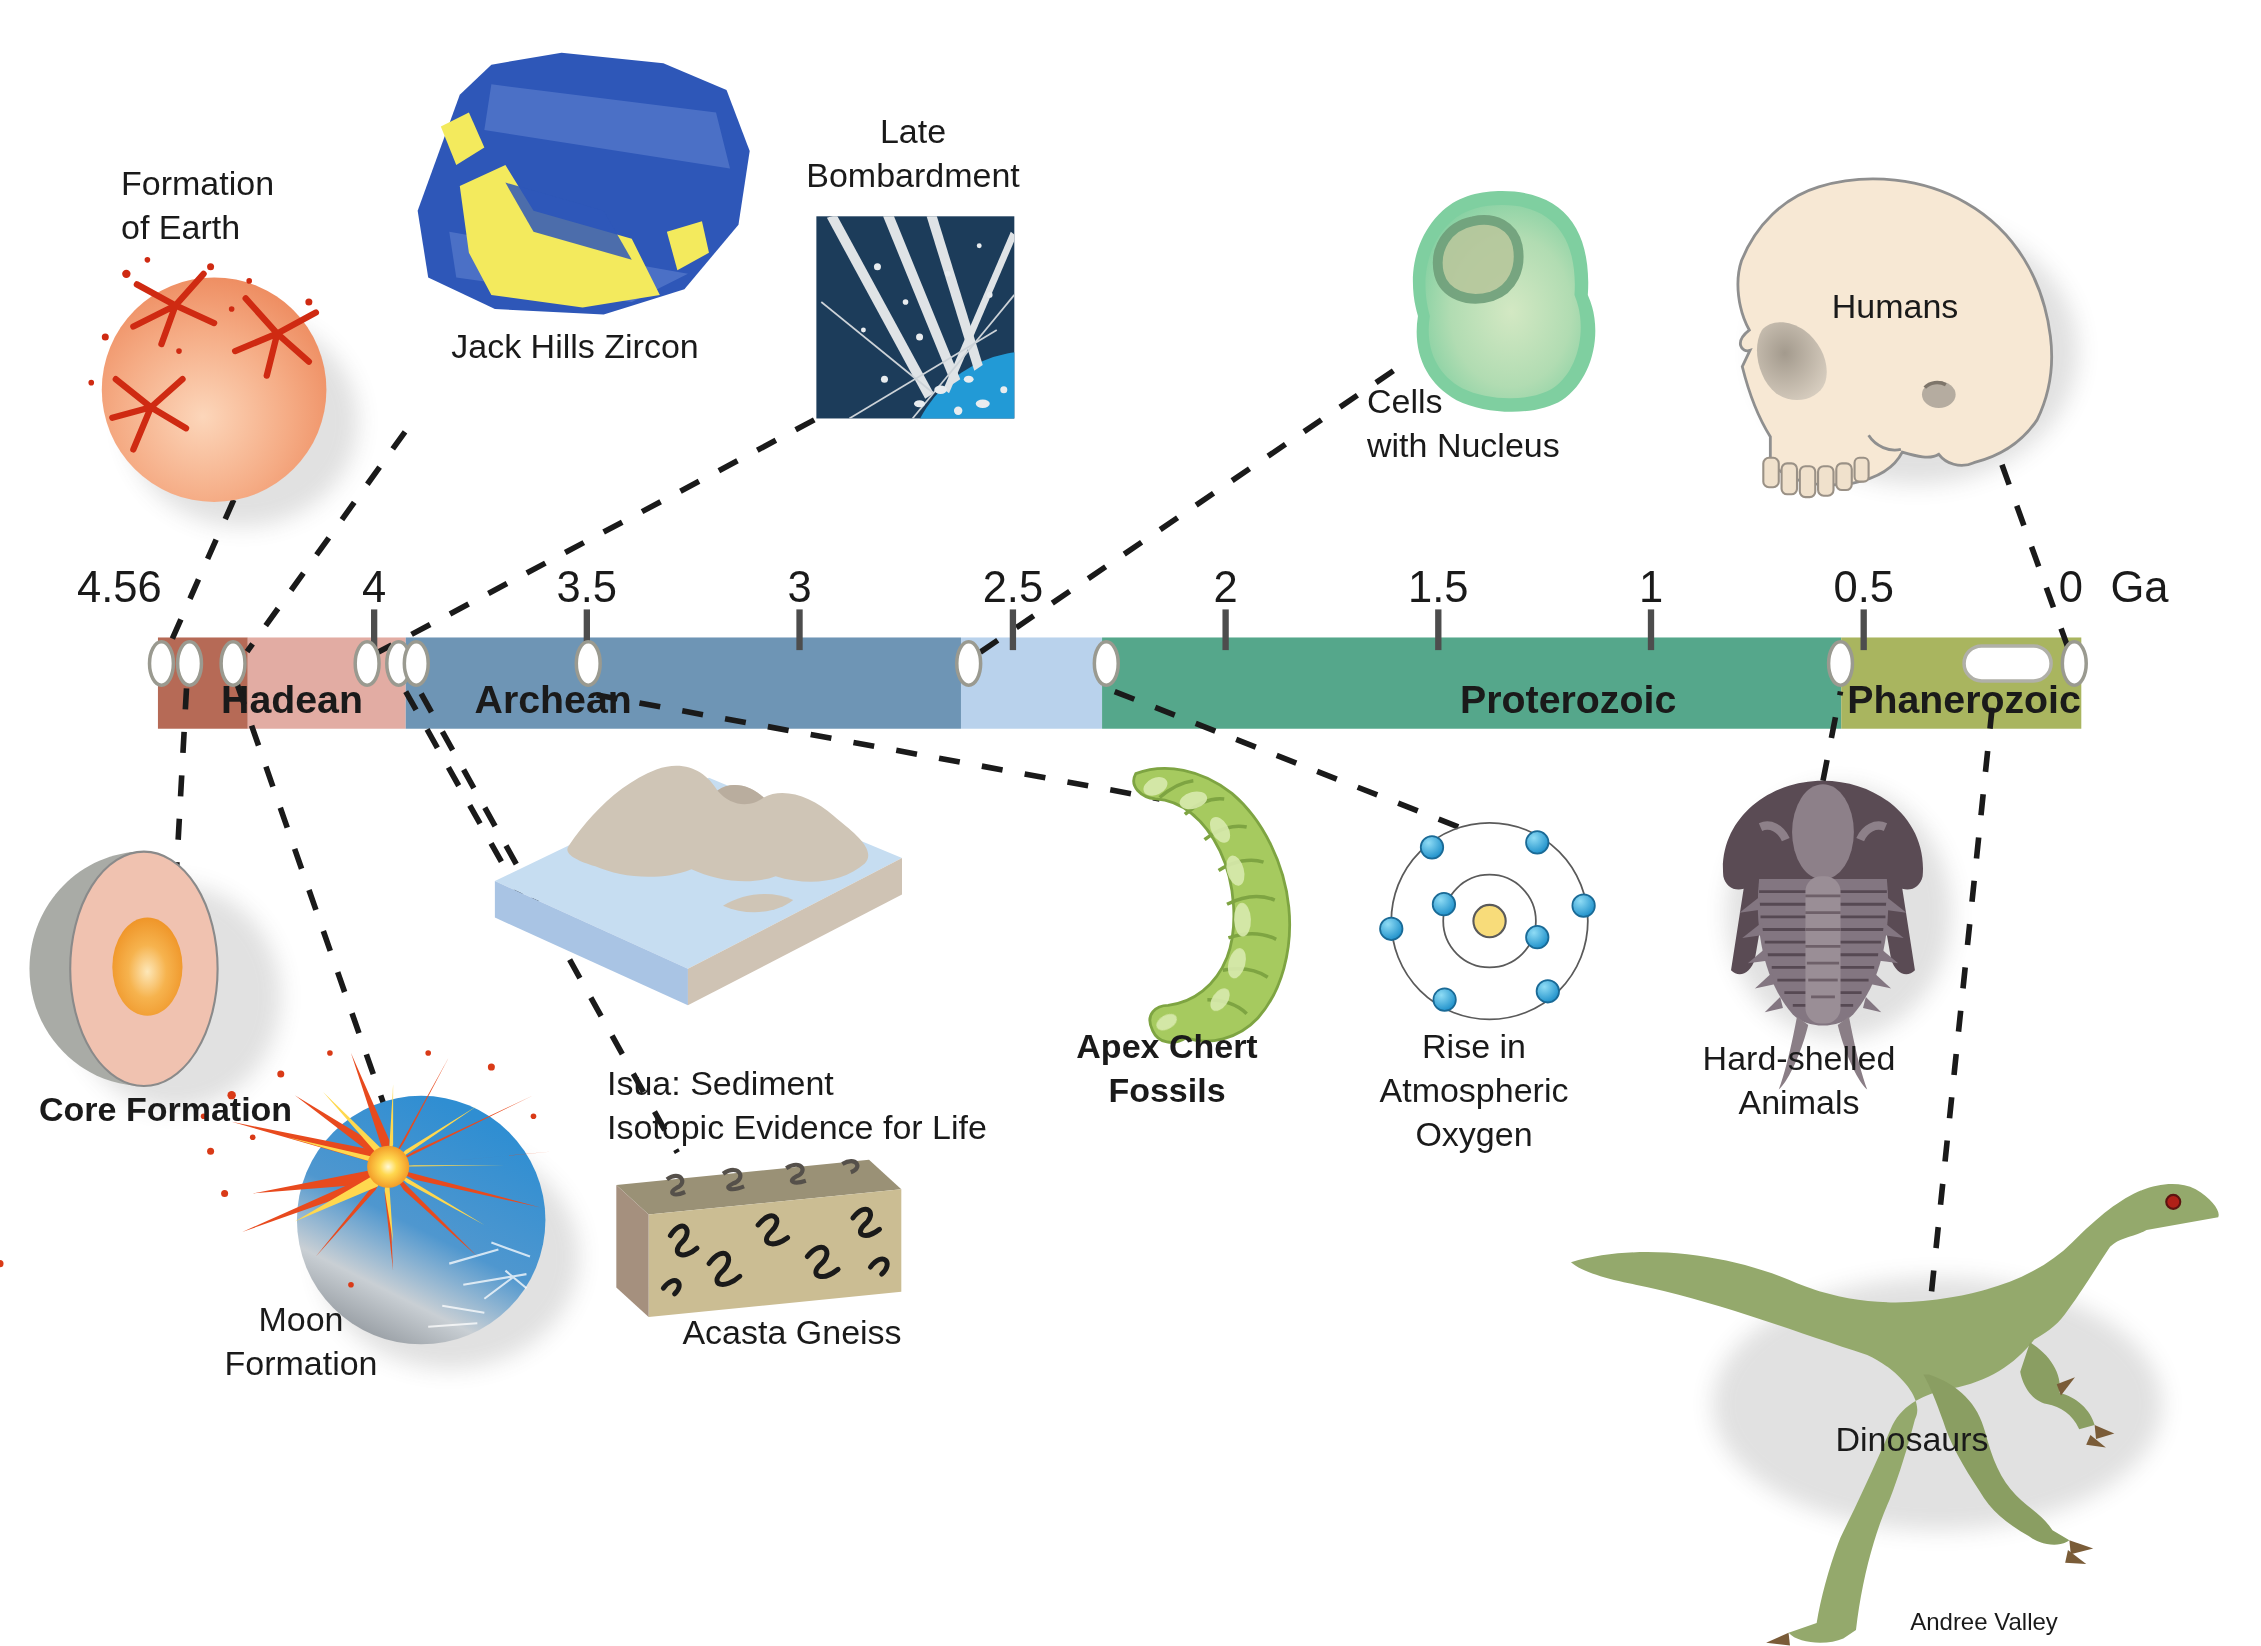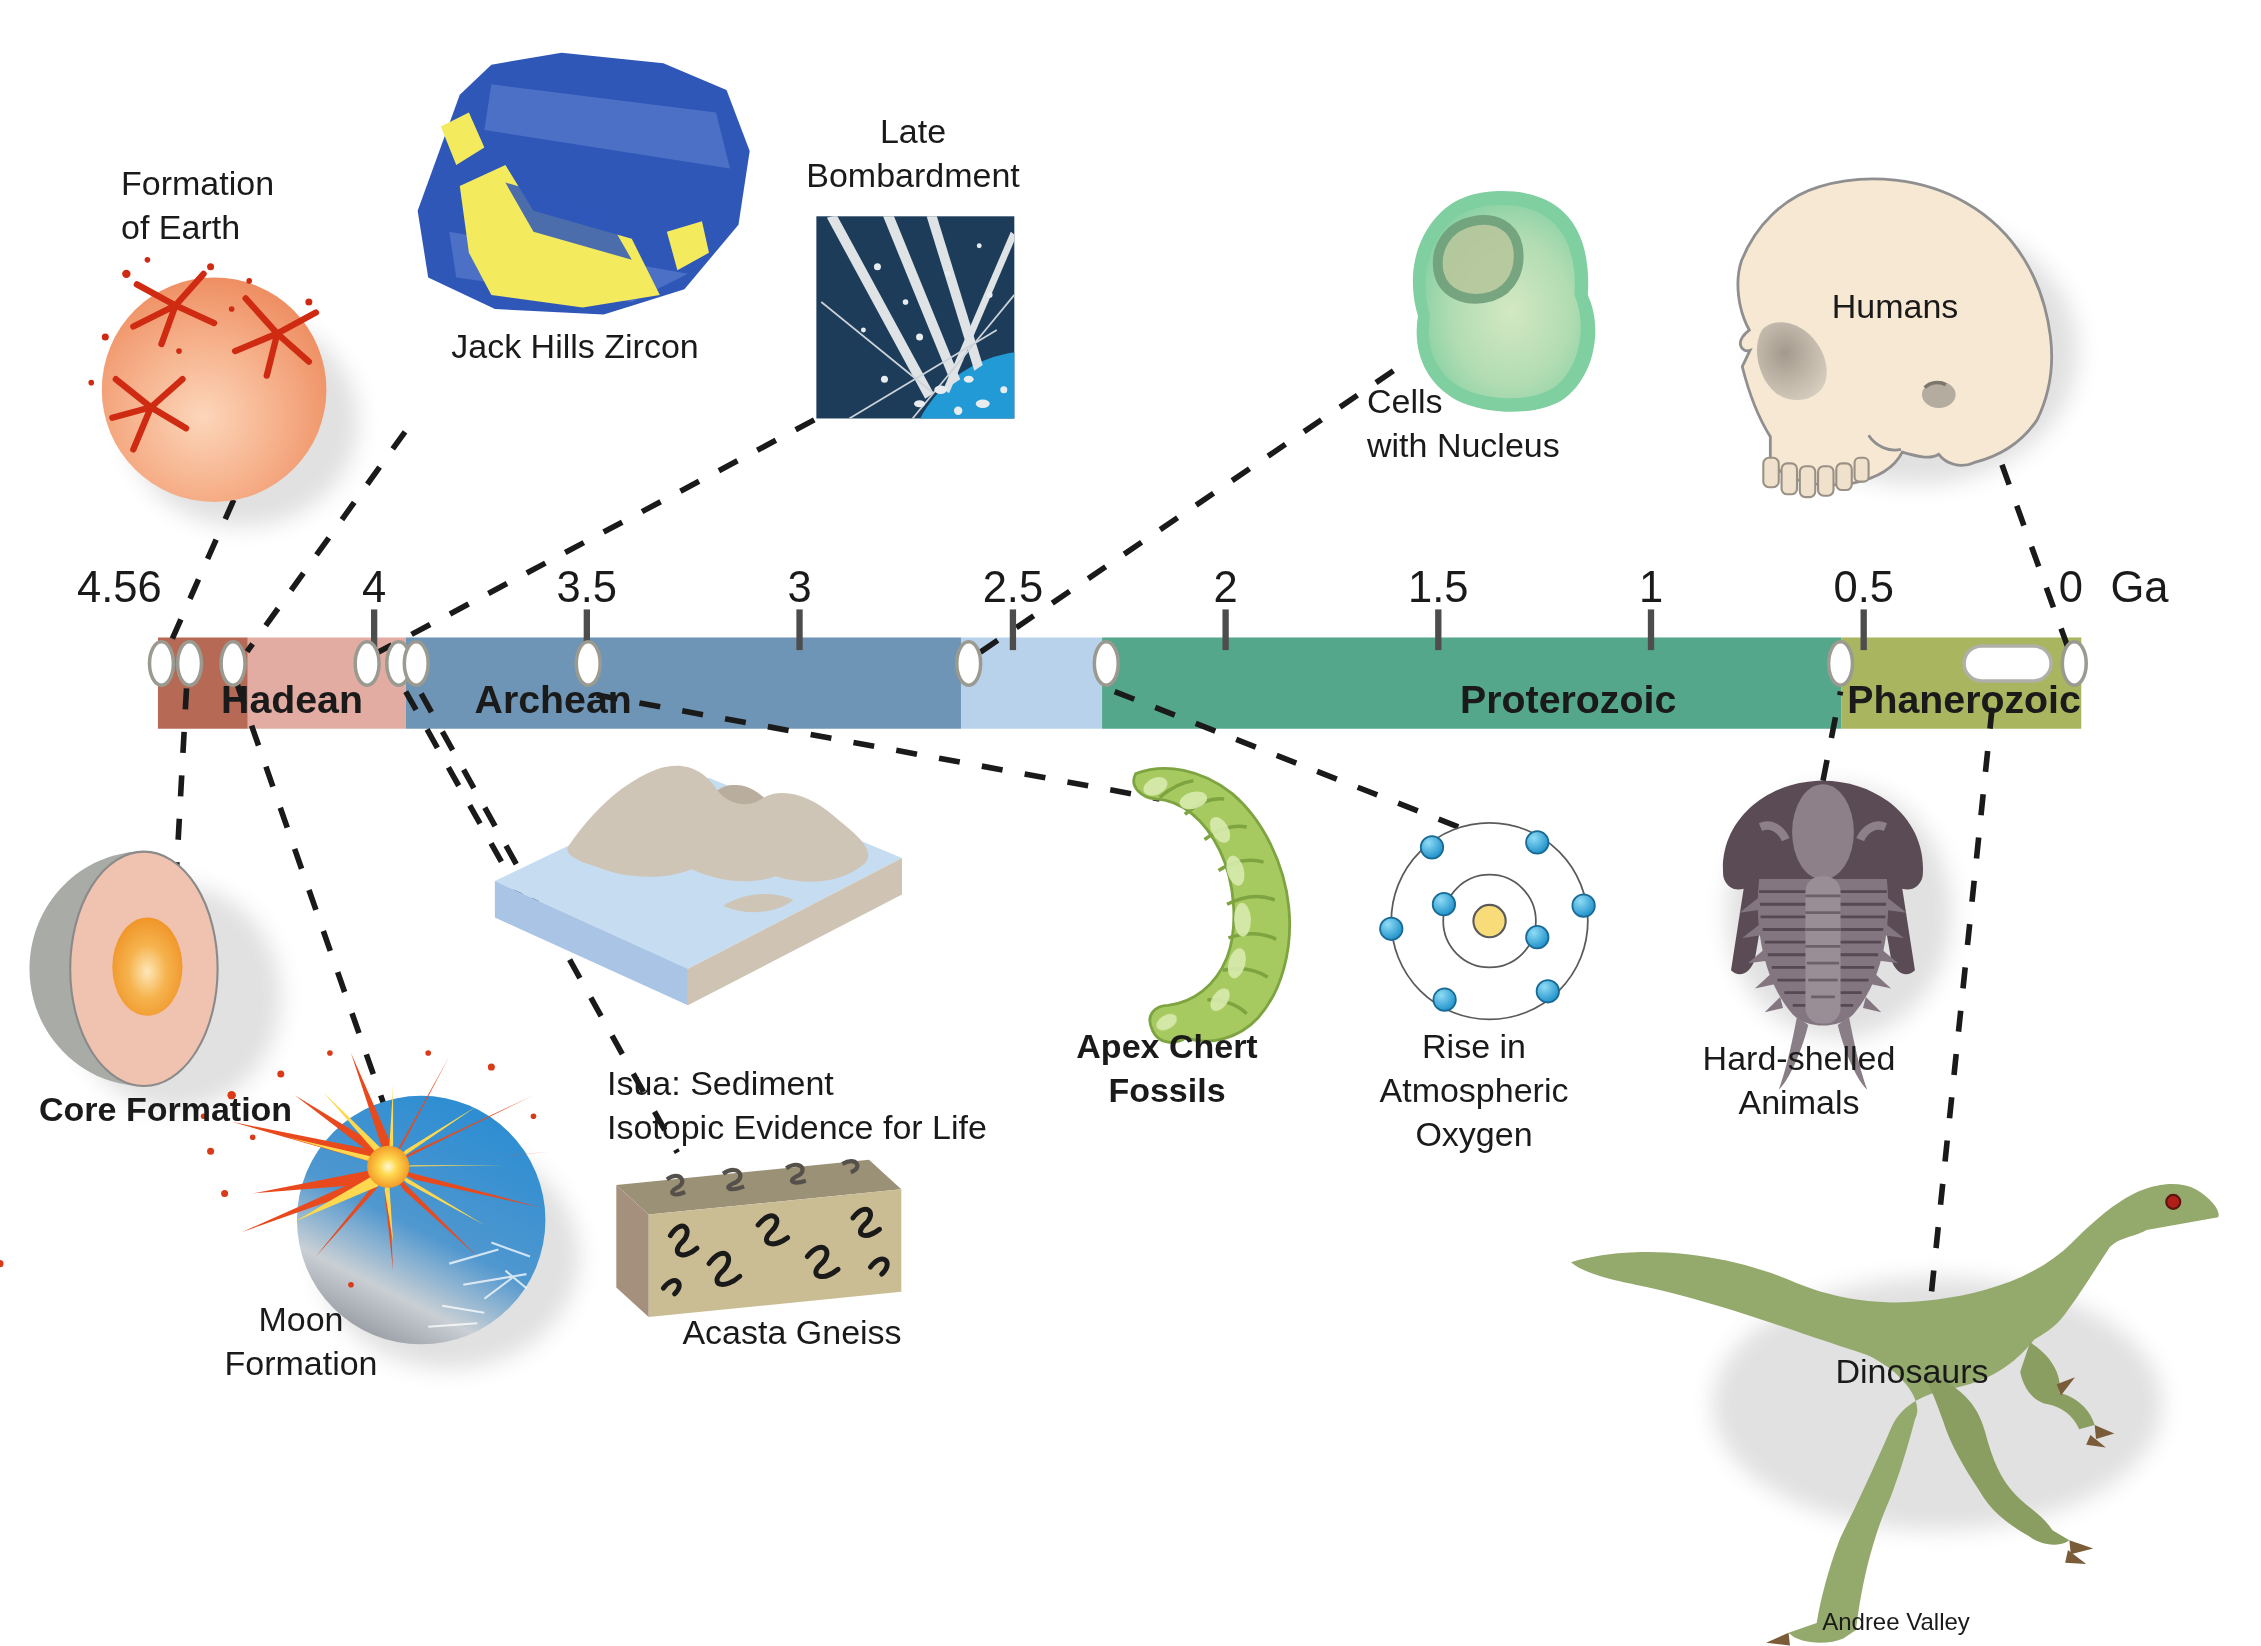--- a/index.html
+++ b/index.html
@@ -481,18 +481,18 @@
   </div>
   <div class="lbl ctr" style="left:1474px;top:1024px;">
     <div>Rise in</div>
     <div>Atmospheric</div>
     <div>Oxygen</div>
   </div>
   <div class="lbl ctr" style="left:1790px;top:1036px;margin-left:9px;">
     <div>Hard-shelled</div>
     <div>Animals</div>
   </div>
-  <div class="lbl ctr" style="left:1912px;top:1349px;">
+  <div class="lbl ctr" style="left:1912px;top:1417px;">
     <div>Dinosaurs</div>
   </div>
-  <div class="lbl ctr credit" style="left:1896px;top:1606px;">Andree Valley</div>
+  <div class="lbl ctr credit" style="left:1984px;top:1606px;">Andree Valley</div>
 </div>
 
 
 </body></html>

